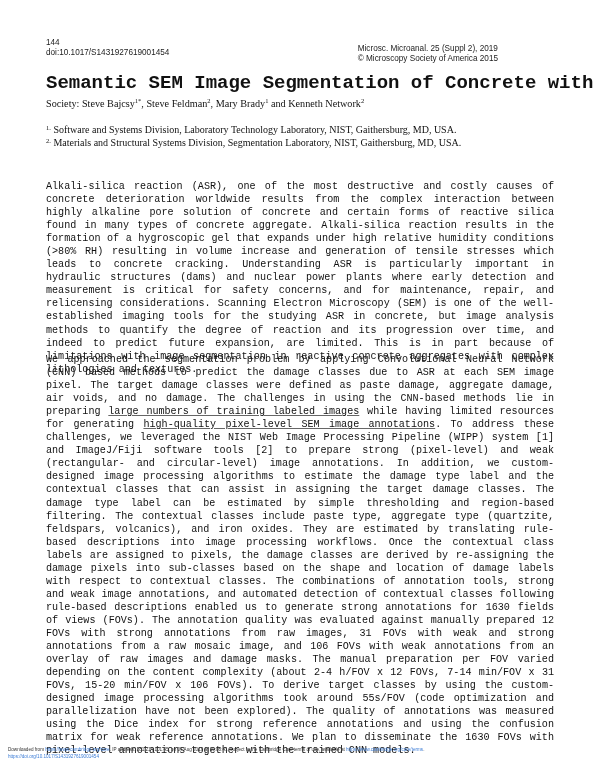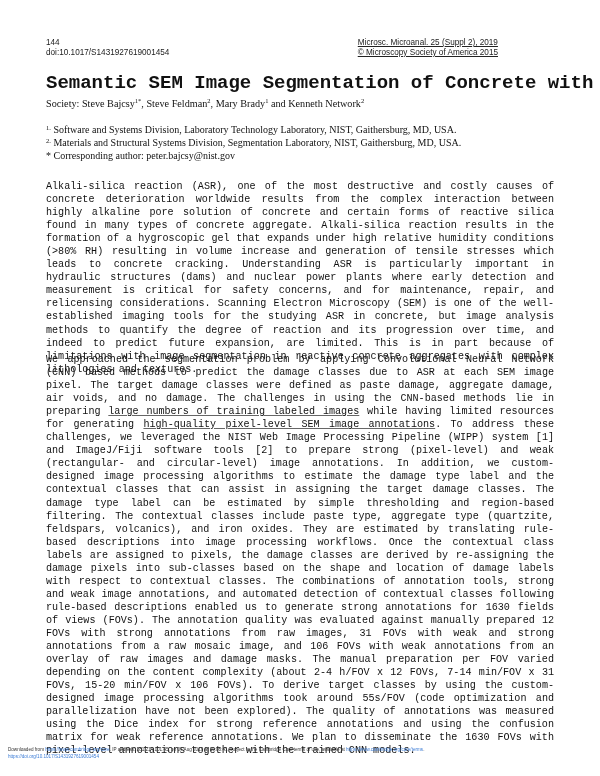--- a/index.html
+++ b/index.html
@@ -1,20 +1,20 @@
 <!DOCTYPE html>
 <html><head>
   <meta charset="utf-8">
   <style>
     html, body { margin: 0; padding: 0; background: #ffffff; }
     body { width: 600px; height: 776px; position: relative; overflow: hidden; color: #111; }
     .page { position: absolute; left: 0; top: 0; width: 544px; height: 776px; }
     .hdr { position: absolute; font-family: "Liberation Sans", sans-serif; font-size: 8.2px; line-height: 10px; color: #222; }
     .hdr-left { left: 46px; top: 38px; }
-    .hdr-right { right: 46px; top: 38px; text-align: center; text-decoration: underline; }
+    .hdr-right { right: 46px; top: 44px; text-align: left; }
     .title { position: absolute; left: 46px; top: 72px; font-family: Liberation Mono, monospace; font-weight: bold; font-size: 19px; color: #111; white-space: nowrap; }
     .authors { position: absolute; left: 46px; top: 98px; font-family: "Liberation Serif", serif; font-size: 10.2px; white-space: nowrap; }
     .authors sup { font-size: 6.5px; vertical-align: 4px; line-height: 0; }
     .affils { position: absolute; left: 46px; top: 123px; font-family: "Liberation Serif", serif; font-size: 10px; line-height: 13px; white-space: nowrap; }
     .affils sup { font-size: 6.5px; vertical-align: 3px; line-height: 0; }
     .para { position: absolute; left: 46px; width: 508px; font-family: Liberation Mono, monospace; font-size: 10.1px; line-height: 13.05px; text-align: justify; color: #111; }
     .p1 { top: 180px; }
     .p2 { top: 353px; }
     .ul { text-decoration: underline; text-decoration-color: #666; }
     .footer { position: absolute; left: 8px; top: 747px; font-family: "Liberation Sans", sans-serif; font-size: 4.6px; line-height: 6.5px; color: #333; white-space: nowrap; }
@@ -37,21 +37,20 @@
 
   <div class="title">Semantic SEM Image Segmentation of Concrete with Contextual Labels</div>
 
   <div class="authors">
     <span>Society:  </span><span>Steve Bajcsy</span><sup>1*</sup><span>, </span><span>Steve Feldman</span><sup>2</sup><span>, </span><span>Mary Brady</span><sup>1</sup><span> and </span><span>Kenneth Network</span><sup>2</sup>
   </div>
 
   <div class="affils">
     <div><sup>1.</sup><span> Software and Systems Division, Laboratory Technology Laboratory, NIST, Gaithersburg, MD, USA.</span></div>
     <div><sup>2.</sup><span> Materials and Structural Systems Division, Segmentation Laboratory, NIST, Gaithersburg, MD, USA.</span></div>
-    <div>* Corresponding author: peter.bajcsy@nist.gov</div>
   </div>
 
   <div class="para p1">Alkali-silica reaction (ASR), one of the most destructive and costly causes of concrete deterioration worldwide results from the complex interaction between highly alkaline pore solution of concrete and certain forms of reactive silica found in many types of concrete aggregate.  Alkali-silica reaction results in the formation of a hygroscopic gel that expands under high relative humidity conditions (&gt;80% RH) resulting in volume increase and generation of tensile stresses which leads to concrete cracking. Understanding ASR is particularly important in hydraulic structures (dams) and nuclear power plants where early detection and measurement is critical for safety concerns, and for maintenance, repair, and relicensing considerations. Scanning Electron Microscopy (SEM) is one of the well-established imaging tools for the studying ASR in concrete, but image analysis methods to quantify the degree of reaction and its progression over time, and indeed to predict future expansion, are limited. This is in part because of limitations with image segmentation in reactive concrete aggregates with complex lithologies and textures.</div>
 
   <div class="para p2"><span>We approached the segmentation problem by applying Convolutional Neural Network (CNN) based methods to predict the damage classes due to ASR at each SEM image pixel. The target damage classes were defined as paste damage, aggregate damage, air voids, and no damage. The challenges in using the CNN-based methods lie in preparing </span><span class="ul">large numbers of training labeled images</span><span> while having limited resources for generating </span><span class="ul">high-quality pixel-level SEM image annotations</span><span>. To address these challenges, we leveraged the NIST Web Image Processing Pipeline (WIPP) system [1] and ImageJ/Fiji software tools [2] to prepare strong (pixel-level) and weak (rectangular- and circular-level) image annotations. In addition, we custom-designed image processing algorithms to estimate the damage type label and the contextual classes that can assist in assigning the target damage classes. The damage type label can be estimated by simple thresholding and region-based filtering. The contextual classes include paste type, aggregate type (quartzite, feldspars, volcanics), and iron oxides. They are estimated by translating rule-based descriptions into image processing workflows. Once the contextual class labels are assigned to pixels, the damage classes are derived by re-assigning the damage pixels into sub-classes based on the shape and location of damage labels with respect to contextual classes. The combinations of annotation tools, strong and weak image annotations, and automated detection of contextual classes following rule-based descriptions enabled us to generate strong annotations for 1630 fields of views (FOVs). The annotation quality was evaluated against manually prepared 12 FOVs with strong annotations from raw images, 31 FOVs with weak and strong annotations from a raw mosaic image, and 106 FOVs with weak annotations from an overlay of raw images and damage masks. The manual preparation per FOV varied depending on the content complexity (about 2-4 h/FOV x 12 FOVs, 7-14 min/FOV x 31 FOVs, 15-20 min/FOV x 106 FOVs). To derive target classes by using the custom-designed image processing algorithms took around 55s/FOV (code optimization and parallelization have not been explored). The quality of annotations was measured using the Dice index for strong reference annotations and using the confusion matrix for weak reference annotations. We plan to disseminate the 1630 FOVs with pixel-level annotations together with the trained CNN models.</span></div>
 
   <div class="footer">
     <div><span>Downloaded from </span><a>https://www.cambridge.org/core</a><span>. IP address: 181.214.101.45, on 07 Aug 2019 at 10:08:41, subject to the Cambridge Core terms of use, available at </span><a>https://www.cambridge.org/core/terms</a><span>.</span></div>
     <div><a>https://doi.org/10.1017/S1431927619001454</a></div>
   </div>

